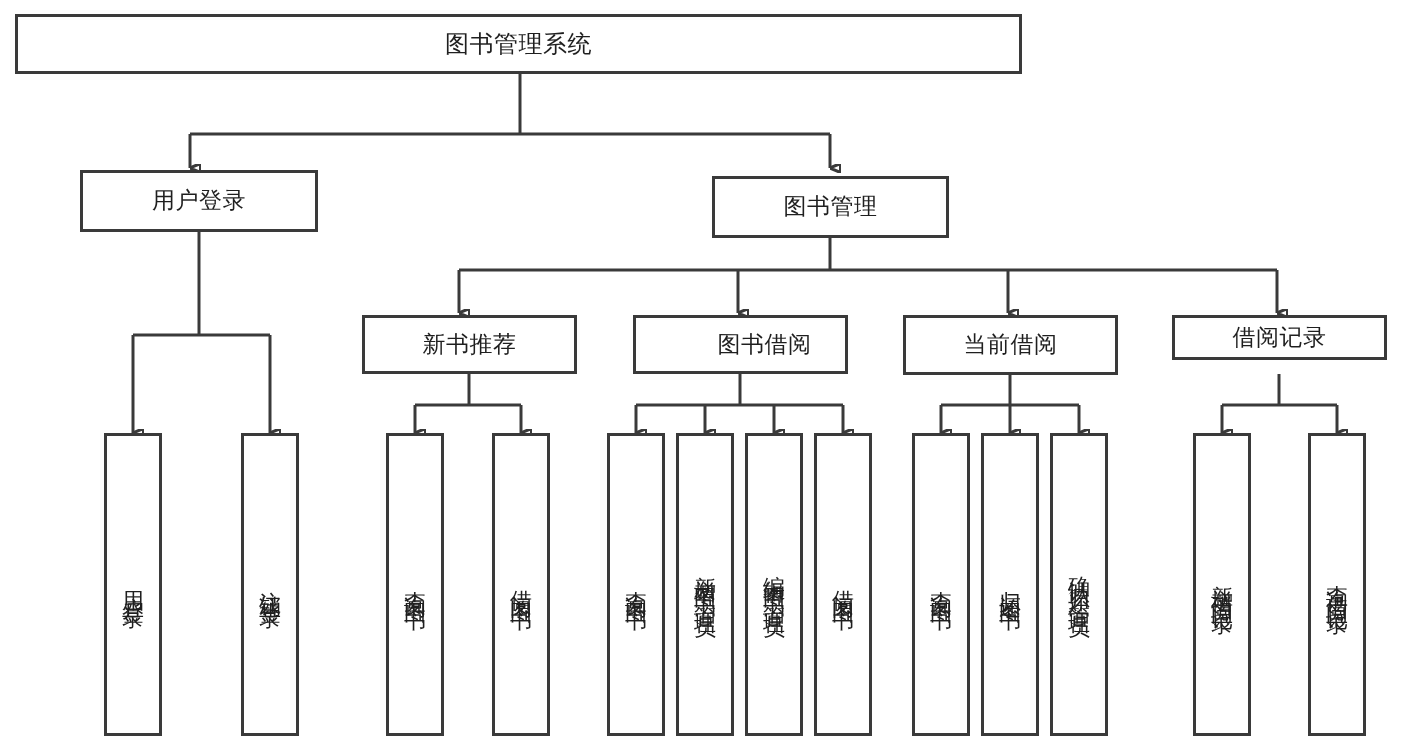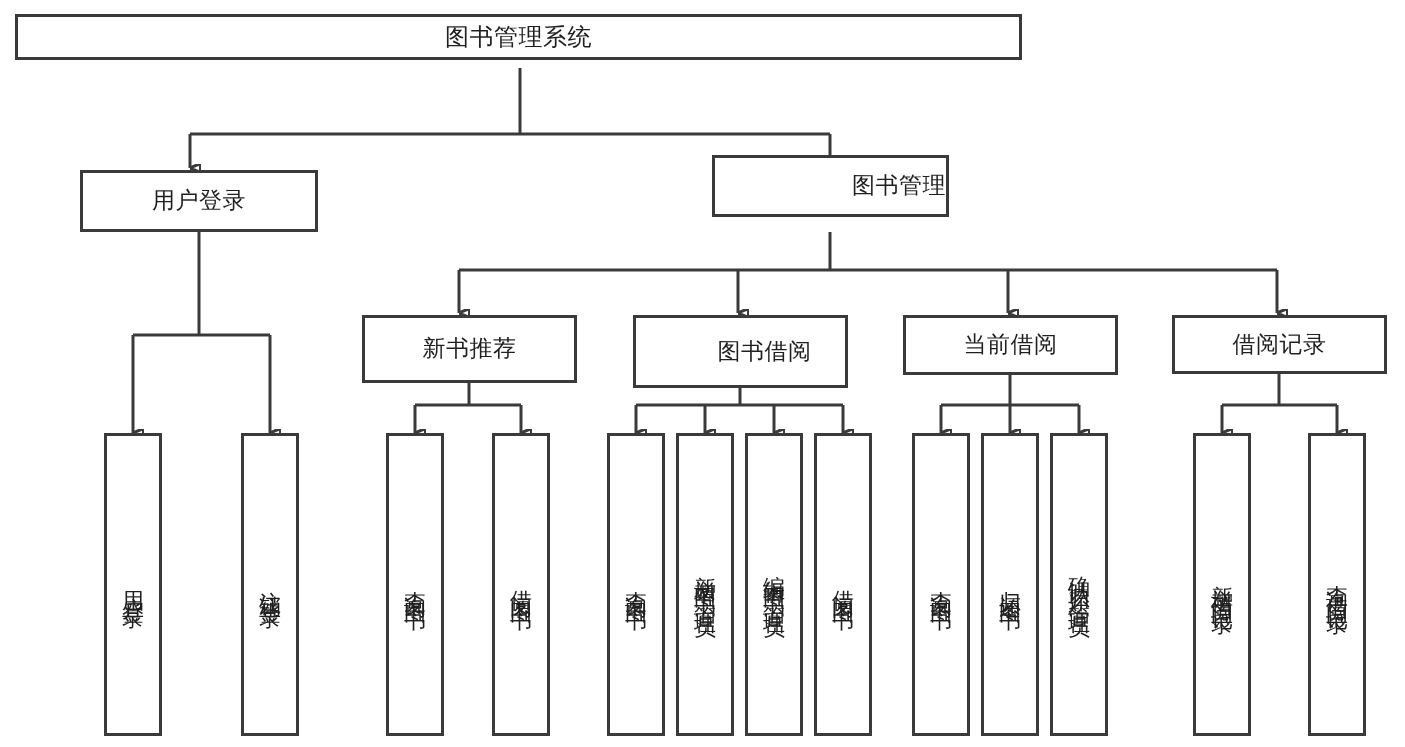--- a/index.html
+++ b/index.html
@@ -129,45 +129,45 @@
     <line x1="941" y1="405" x2="941" y2="433" marker-end="url(#arrowhead)"></line>
     <line x1="1010" y1="405" x2="1010" y2="433" marker-end="url(#arrowhead)"></line>
     <line x1="1079" y1="405" x2="1079" y2="433" marker-end="url(#arrowhead)"></line>
 
     <line x1="1279" y1="374" x2="1279" y2="405"></line>
     <line x1="1222" y1="405" x2="1337" y2="405"></line>
     <line x1="1222" y1="405" x2="1222" y2="433" marker-end="url(#arrowhead)"></line>
     <line x1="1337" y1="405" x2="1337" y2="433" marker-end="url(#arrowhead)"></line>
   </svg>
 
-  <div class="node-box root" style="left:15px; top:14px; width:1007px; height:46px;">
+  <div class="node-box root" style="left:15px; top:14px; width:1007px; height:60px;">
     <span class="node-label-h">图书管理系统</span>
   </div>
 
   <div class="node-box" style="left:80px; top:170px; width:238px; height:62px;">
     <span class="node-label-h">用户登录</span>
   </div>
 
-  <div class="node-box" style="left:712px; top:155px; width:237px; height:62px;justify-content:flex-end;">
+  <div class="node-box" style="left:712px; top:176px; width:237px; height:62px;">
     <span class="node-label-h">图书管理</span>
   </div>
 
-  <div class="node-box" style="left:362px; top:315px; width:215px; height:68px;">
+  <div class="node-box" style="left:362px; top:315px; width:215px; height:59px;">
     <span class="node-label-h">新书推荐</span>
   </div>
 
-  <div class="node-box" style="left:633px; top:315px; width:215px; height:73px;padding-left:48px;">
+  <div class="node-box" style="left:633px; top:315px; width:215px; height:59px;padding-left:48px;">
     <span class="node-label-h">图书借阅</span>
   </div>
 
   <div class="node-box" style="left:903px; top:315px; width:215px; height:60px;">
     <span class="node-label-h">当前借阅</span>
   </div>
 
-  <div class="node-box" style="left:1172px; top:315px; width:215px; height:59px;">
+  <div class="node-box" style="left:1172px; top:315px; width:215px; height:45px;">
     <span class="node-label-h">借阅记录</span>
   </div>
 
   <div class="leaf-box" style="left:104px; top:433px; width:58px; height:303px;">
     <span class="node-label-v">用户登录</span>
   </div>
   <div class="leaf-box" style="left:241px; top:433px; width:58px; height:303px;">
     <span class="node-label-v">注销登录</span>
   </div>
 

